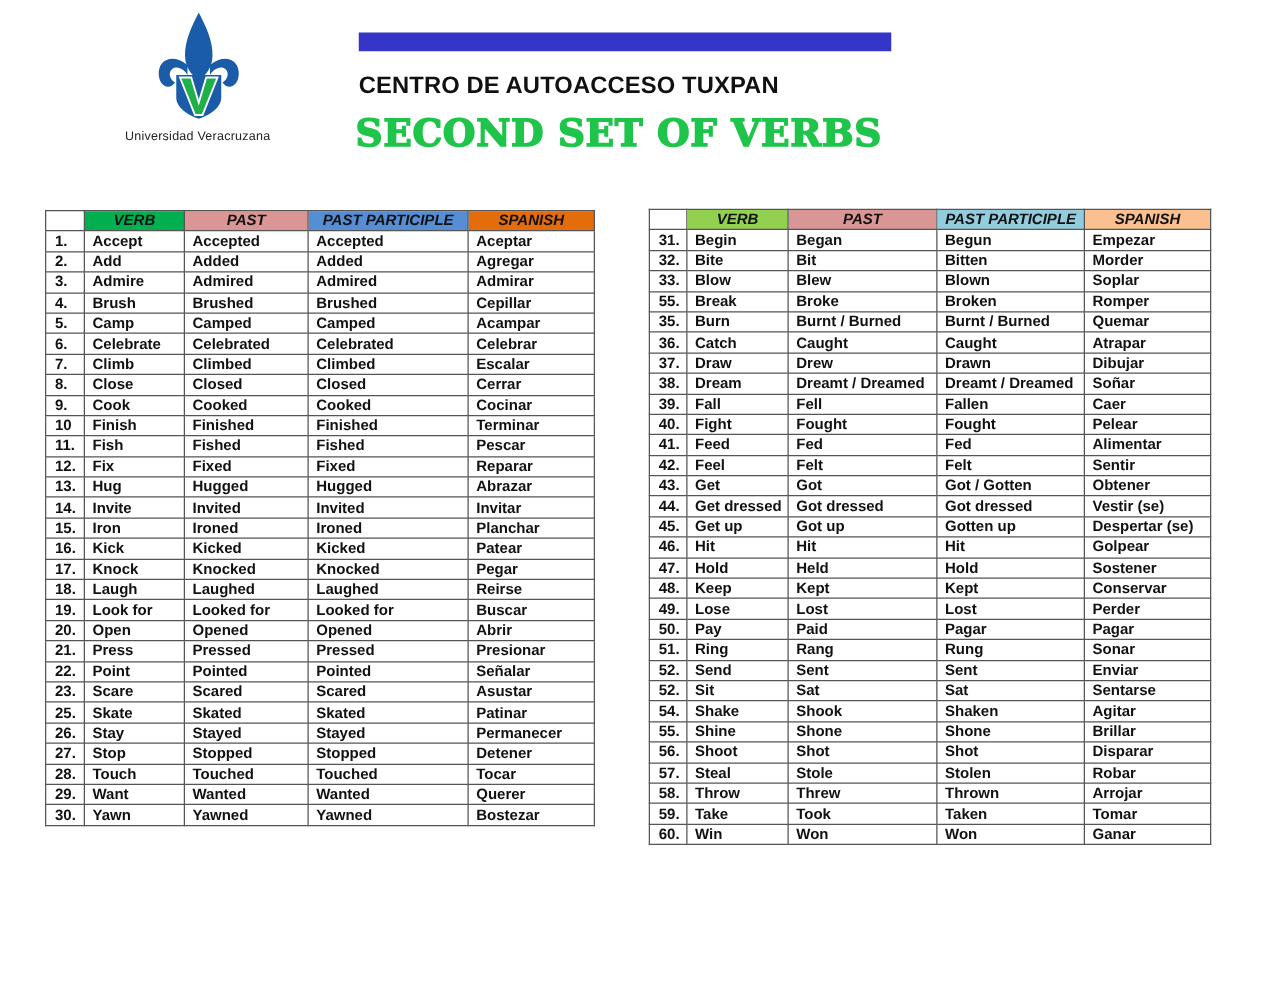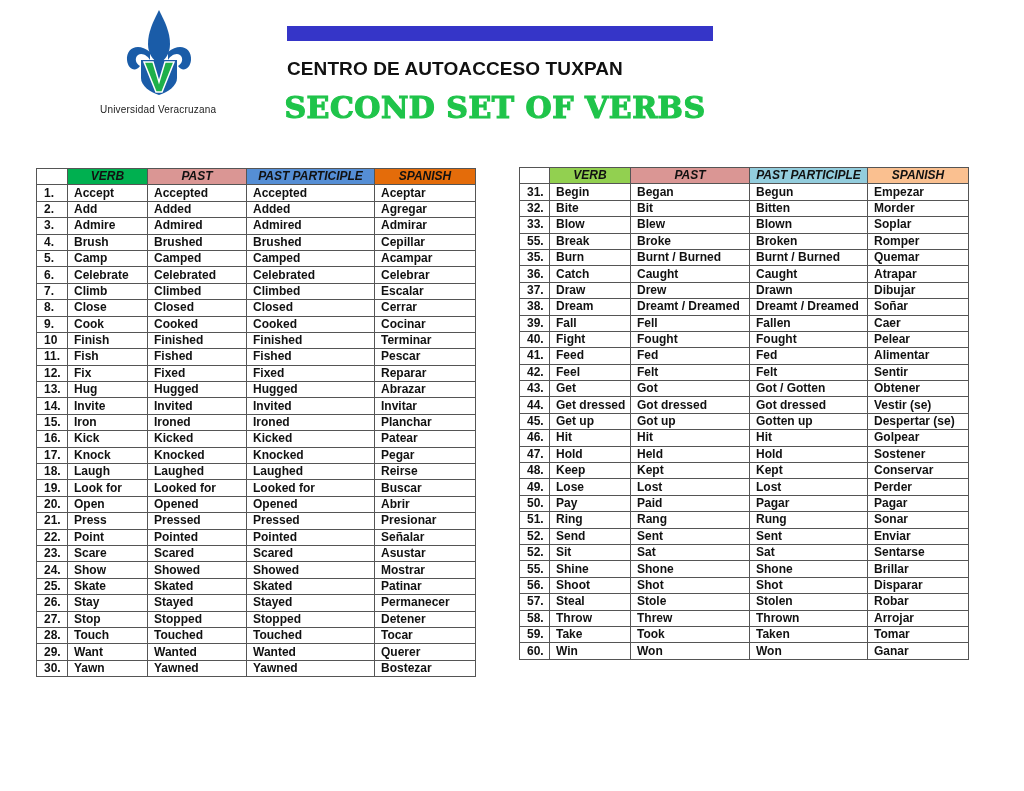--- a/index.html
+++ b/index.html
@@ -214,27 +214,20 @@
         <td>Señalar</td>
       </tr>
       <tr>
         <td class="num">23.</td>
         <td>Scare</td>
         <td>Scared</td>
         <td>Scared</td>
         <td>Asustar</td>
       </tr>
       <tr>
-        <td class="num">24.</td>
-        <td>Show</td>
-        <td>Showed</td>
-        <td>Showed</td>
-        <td>Mostrar</td>
-      </tr>
-      <tr>
         <td class="num">25.</td>
         <td>Skate</td>
         <td>Skated</td>
         <td>Skated</td>
         <td>Patinar</td>
       </tr>
       <tr>
         <td class="num">26.</td>
         <td>Stay</td>
         <td>Stayed</td>
@@ -445,20 +438,27 @@
         <td>Enviar</td>
       </tr>
       <tr>
         <td class="num">52.</td>
         <td>Sit</td>
         <td>Sat</td>
         <td>Sat</td>
         <td>Sentarse</td>
       </tr>
       <tr>
+        <td class="num">54.</td>
+        <td>Shake</td>
+        <td>Shook</td>
+        <td>Shaken</td>
+        <td>Agitar</td>
+      </tr>
+      <tr>
         <td class="num">55.</td>
         <td>Shine</td>
         <td>Shone</td>
         <td>Shone</td>
         <td>Brillar</td>
       </tr>
       <tr>
         <td class="num">56.</td>
         <td>Shoot</td>
         <td>Shot</td>

